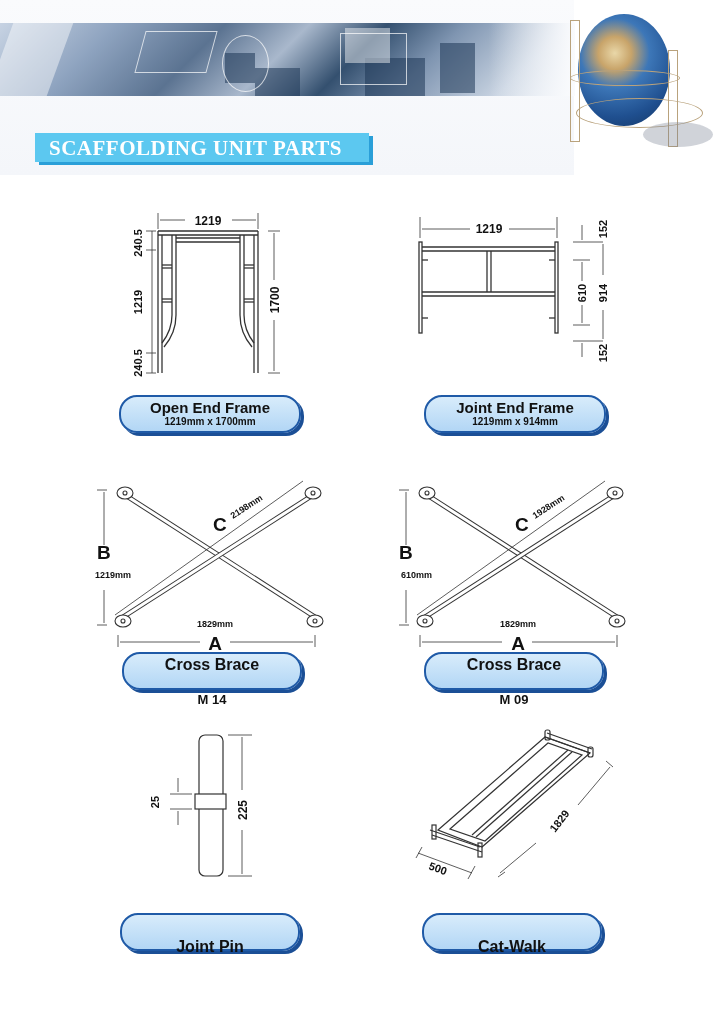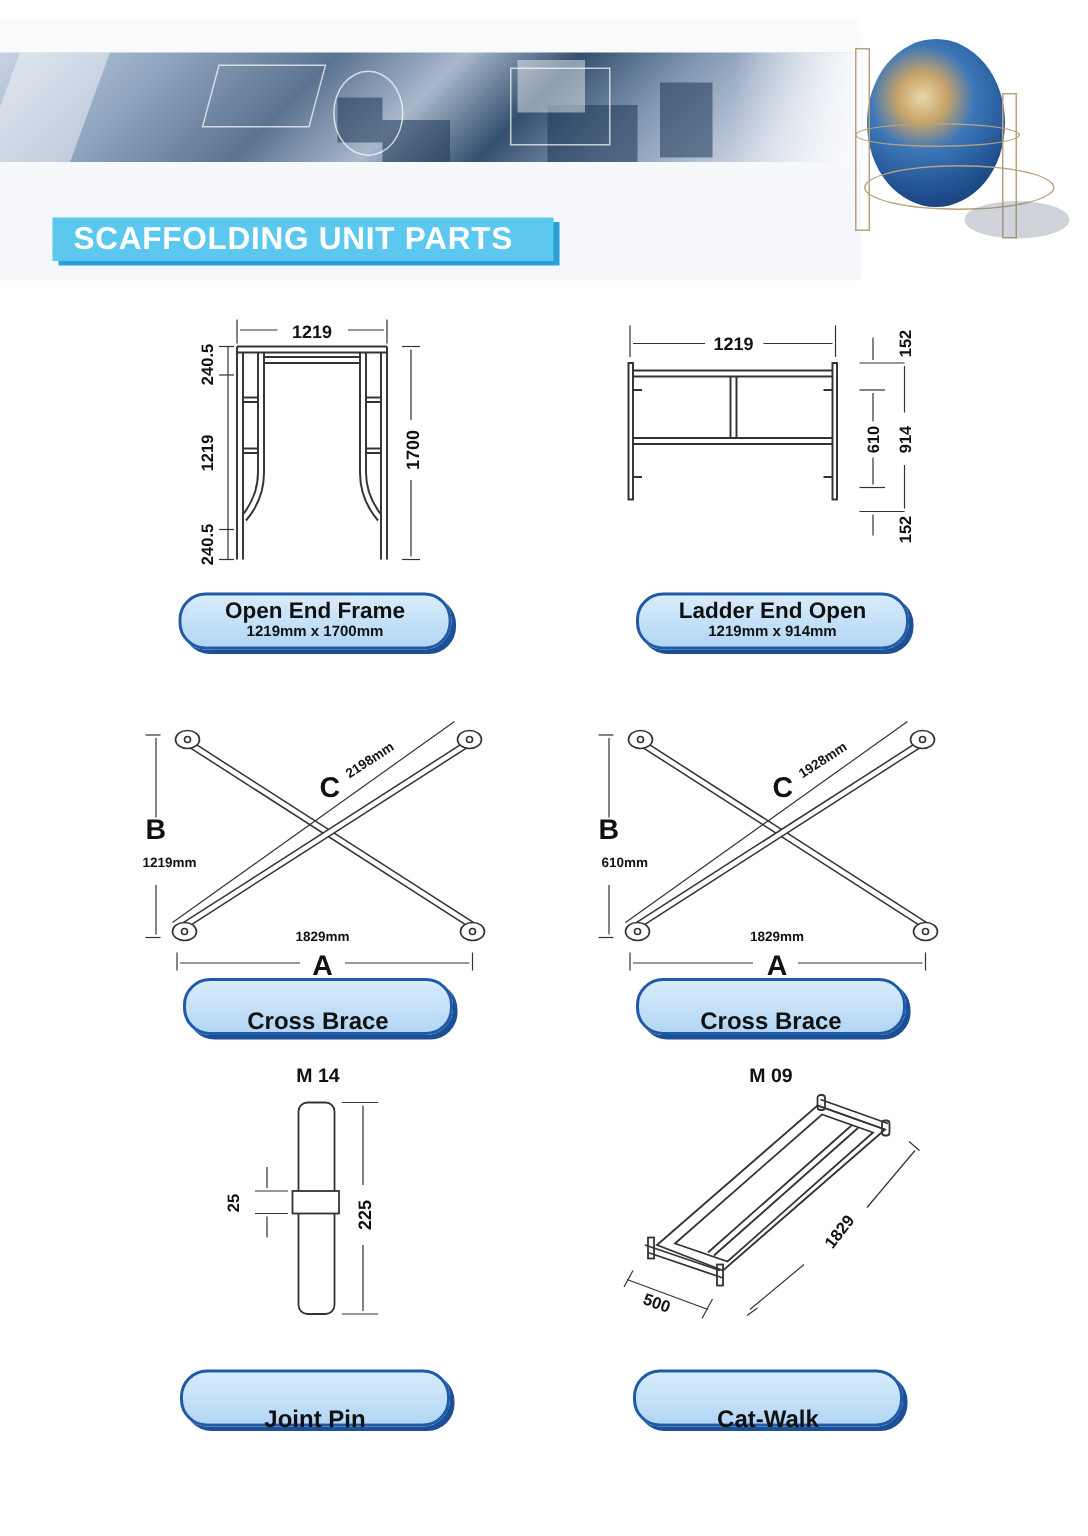--- a/index.html
+++ b/index.html
@@ -1,35 +1,35 @@
 <!DOCTYPE html>
 <html><head>
 <meta charset="utf-8">
 <style>
   html,body{margin:0;padding:0;}
   body{width:725px;height:1024px;background:#ffffff;position:relative;overflow:hidden;font-family:"Liberation Sans",sans-serif;}
-  .banner{position:absolute;left:0;top:12px;width:574px;height:175px;background:linear-gradient(180deg,#fafbfd 0%,#f4f6fa 100%);}
+  .banner{position:absolute;left:0;top:0;width:574px;height:175px;background:linear-gradient(180deg,#fafbfd 0%,#f4f6fa 100%);font-family:Liberation Serif, serif;}
   .banner-strip{position:absolute;left:0;top:23px;width:575px;height:73px;
     background:
       linear-gradient(90deg,rgba(255,255,255,0) 0%,rgba(255,255,255,0) 85%,rgba(250,251,253,1) 100%),
       linear-gradient(135deg,#c7d3e3 0%,#8fa4c0 18%,#5b7391 35%,#a9b8cc 48%,#34506f 60%,#7f95b1 72%,#c9d4e2 88%,#e9eef5 100%);}
   .banner-strip .blk{position:absolute;background:rgba(30,55,85,.55);}
   .banner-strip .lt{position:absolute;background:rgba(255,255,255,.45);}
   .banner-strip .frm{position:absolute;border:1px solid rgba(255,255,255,.7);}
   .globe-wrap{position:absolute;left:548px;top:10px;width:170px;height:155px;}
   .globe{position:absolute;left:30px;top:4px;width:92px;height:112px;border-radius:50%;
     background:radial-gradient(circle at 40% 35%,#e9d7a8 0%,#c8a46a 18%,#3d77b8 38%,#1f4f8f 70%,#14345f 100%);}
   .scaf{position:absolute;border:1px solid #b9a27c;}
   .title-box{position:absolute;left:35px;top:133px;width:334px;height:29px;background:#5cc8f0;box-shadow:4px 3px 0 #2a9fd8;}
   .title-text{position:absolute;left:14px;top:3px;font-size:21px;font-weight:bold;color:#ffffff;letter-spacing:.5px;}
   .pill{position:absolute;height:34px;border-radius:18px;background:linear-gradient(180deg,#d8ecfb 0%,#b2d6f5 100%);
     border:2px solid #1f5aa7;box-shadow:3px 3px 0 #1b4f96;text-align:center;color:#111;}
   .pill .l1{font-weight:bold;font-size:15px;line-height:17px;display:block;margin-top:2px;}
   .pill .l2{font-weight:bold;font-size:10px;line-height:11px;display:block;}
-  .pill.big .l1{font-size:16px;margin-top:19px;}
+  .pill.big .l1{font-size:16px;margin-top:2px;}
   .pill.big .l2{font-size:13px;line-height:14px;margin-top:20px;}
   .pill.single .l1{font-size:16px;line-height:32px;margin-top:16px;}
   svg{position:absolute;overflow:visible;}
   svg text{font-family:"Liberation Sans",sans-serif;font-weight:bold;fill:#111;}
 </style>
 </head>
 <body>
 
 <div class="banner">
   <div class="banner-strip">
@@ -136,21 +136,21 @@
     <line x1="198" y1="39" x2="198" y2="70"></line>
       <line x1="198" y1="105" x2="198" y2="134"></line>
   </g>
   <text x="84" y="28" font-size="12" text-anchor="middle">1219</text>
   <text transform="translate(202,24) rotate(-90)" font-size="11" text-anchor="middle">152</text>
   <text transform="translate(181,88) rotate(-90)" font-size="11" text-anchor="middle">610</text>
   <text transform="translate(202,88) rotate(-90)" font-size="11" text-anchor="middle">914</text>
   <text transform="translate(202,148) rotate(-90)" font-size="11" text-anchor="middle">152</text>
 </svg>
 <div class="pill" style="left:424px;top:395px;width:178px;">
-  <span class="l1">Ladder End Open</span>
+  <span class="l1">Joint End Frame</span>
   <span class="l2">1219mm x 914mm</span>
 </div>
 
 <svg style="left:85px;top:475px;" width="250" height="180">
   <g stroke="#333" fill="#fff" stroke-width="1.1">
     <path d="M40 20 L230 142" stroke-width="5" stroke="#333"></path>
     <path d="M40 20 L230 142" stroke-width="3" stroke="#fff"></path>
     <path d="M38 142 L228 20" stroke-width="5" stroke="#333"></path>
     <path d="M38 142 L228 20" stroke-width="3" stroke="#fff"></path>
     <ellipse cx="40" cy="18" rx="8" ry="6"></ellipse>

